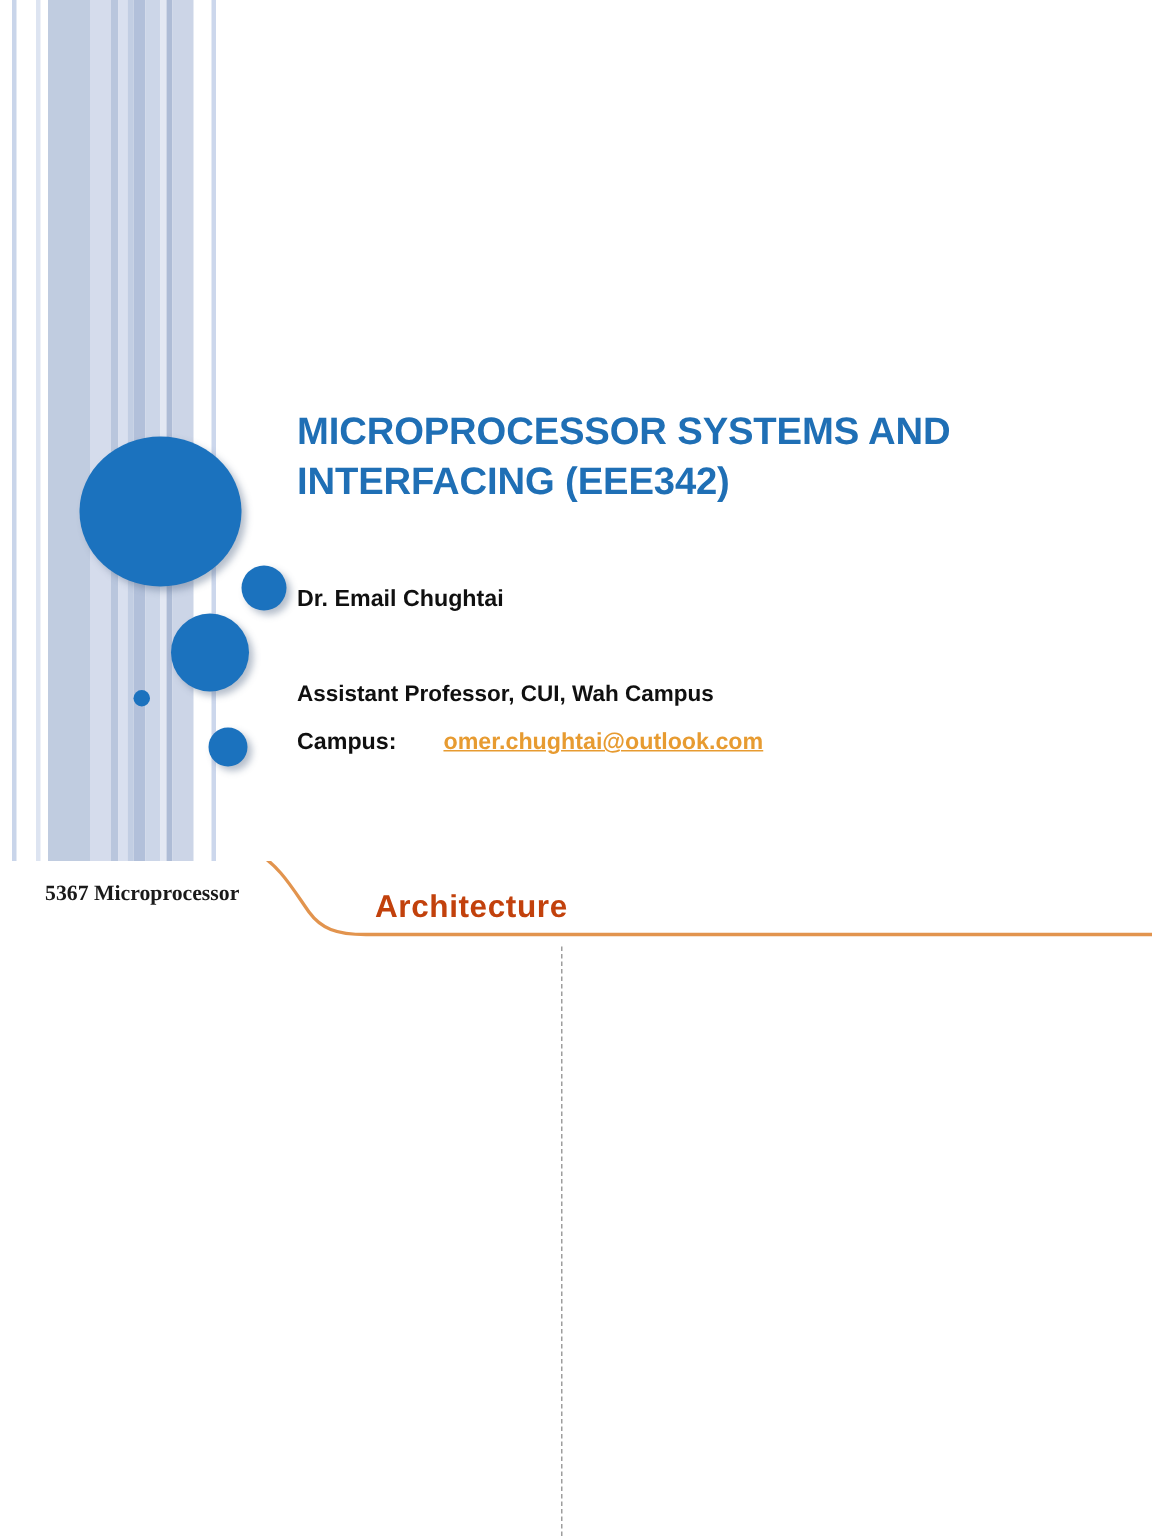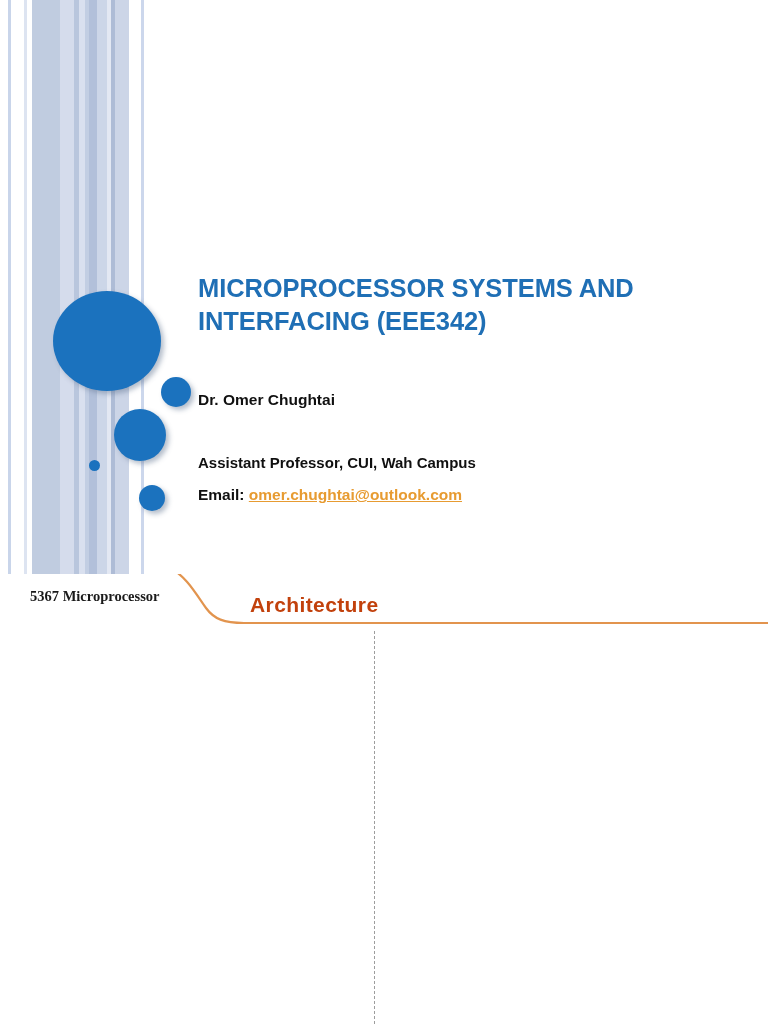--- a/index.html
+++ b/index.html
@@ -35,21 +35,21 @@
   }
   #affiliation{
     position:absolute;left:198px;top:454px;
     font-size:15px;font-weight:bold;color:#101010;
   }
   #email-row{
     position:absolute;left:198px;top:486px;
     font-size:15.5px;font-weight:bold;color:#101010;
     white-space:nowrap;
   }
-  #email-link{color:#E79B31;}
+  #email-link{color:#E79B31;margin-left:27px;}
 
   
   #diagram-slide{
     position:absolute;left:0;top:574px;width:768px;height:450px;
     background:#ffffff;overflow:hidden;
   }
   #slide-kicker{
     position:absolute;left:30px;top:14px;
     font-family:"Liberation Serif", serif;
     font-size:14.5px;font-weight:bold;color:#1a1a1a;
@@ -87,24 +87,24 @@
   <div class="stripe" style="left:115px;width:14px;background:#ccd5e7;"></div>
   <div class="stripe" style="left:141px;width:3px;background:#ccd7ec;"></div>
 
   <div class="circle sh" style="left:53px;top:291px;width:108px;height:100px;"></div>
   <div class="circle sh" style="left:114px;top:409px;width:52px;height:52px;"></div>
   <div class="circle sh" style="left:161px;top:377px;width:30px;height:30px;"></div>
   <div class="circle sh" style="left:139px;top:485px;width:26px;height:26px;"></div>
   <div class="circle" style="left:89px;top:460px;width:11px;height:11px;"></div>
 
   <div id="title-text">MICROPROCESSOR SYSTEMS AND INTERFACING (EEE342)</div>
-  <div id="presenter-name">Dr. Omer Chughtai</div>
+  <div id="presenter-name">Dr. Email Chughtai</div>
   <div id="affiliation">Assistant Professor, CUI, Wah Campus</div>
   <div id="email-row">
-    <span>Email:</span>
+    <span>Campus:</span>
     <a id="email-link" href="#">omer.chughtai@outlook.com</a>
   </div>
 </div>
 
 <div id="diagram-slide">
 
   <svg id="header-curve" viewBox="0 0 768 60" preserveAspectRatio="none">
     <path d="M 170 -6 C 186 2 196 20 206 34 C 214 45 224 49 244 49 L 768 49" fill="none" stroke="#E2944E" stroke-width="2.2"></path>
   </svg>
 

